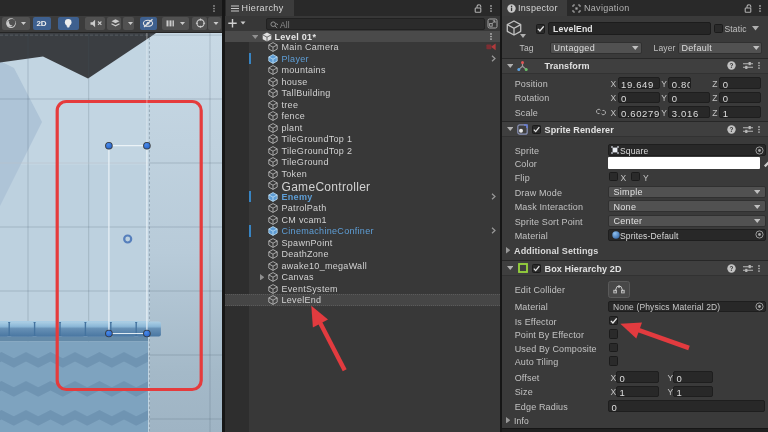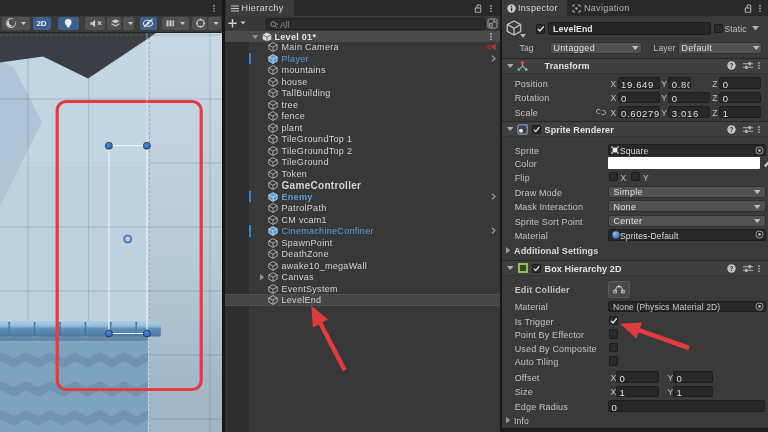--- a/index.html
+++ b/index.html
@@ -227,21 +227,21 @@
 <div style="position:absolute;left:56.5px;top:157.29999999999998px;font-size:9px;color:#d2d2d2;font-weight:normal;white-space:nowrap;letter-spacing:0.3px">TileGround</div>
 <svg style="position:absolute;left:42.5px;top:168.5px" width="10" height="10" viewBox="0 0 10 10">
         <path d="M5,0.6 L9.2,2.9 V7.1 L5,9.4 L0.8,7.1 V2.9 Z" fill="none" stroke="#c2c2c2" stroke-width="0.8" stroke-linejoin="round"></path>
         <path d="M0.8,2.9 L5,5.2 L9.2,2.9 M5,5.2 V9.4" fill="none" stroke="#c2c2c2" stroke-width="0.8"></path>
       </svg>
 <div style="position:absolute;left:56.5px;top:168.79999999999998px;font-size:9px;color:#d2d2d2;font-weight:normal;white-space:nowrap;letter-spacing:0.3px">Token</div>
 <svg style="position:absolute;left:42.5px;top:180.0px" width="10" height="10" viewBox="0 0 10 10">
         <path d="M5,0.6 L9.2,2.9 V7.1 L5,9.4 L0.8,7.1 V2.9 Z" fill="none" stroke="#c2c2c2" stroke-width="0.8" stroke-linejoin="round"></path>
         <path d="M0.8,2.9 L5,5.2 L9.2,2.9 M5,5.2 V9.4" fill="none" stroke="#c2c2c2" stroke-width="0.8"></path>
       </svg>
-<div style="position:absolute;left:56.5px;top:180.29999999999998px;font-size:10px;color:#d2d2d2;font-weight:bold;white-space:nowrap;letter-spacing:0.3px">GameController</div>
+<div style="position:absolute;left:56.5px;top:180.29999999999998px;font-size:12px;color:#d2d2d2;font-weight:normal;white-space:nowrap;letter-spacing:0.3px">GameController</div>
 <div class="abs" style="left:23.5px;top:190.7px;width:2.5px;height:11.5px;background:#3884c2"></div>
 <svg style="position:absolute;left:42.5px;top:191.5px" width="10" height="10" viewBox="0 0 10 10">
         <path d="M5,0.6 L9.2,2.9 V7.1 L5,9.4 L0.8,7.1 V2.9 Z" fill="#5d9bd3" stroke="#bfe0f5" stroke-width="0.8" stroke-linejoin="round"></path>
         <path d="M0.8,2.9 L5,5.2 L9.2,2.9 M5,5.2 V9.4" fill="none" stroke="#bfe0f5" stroke-width="0.8"></path>
       </svg>
 <div style="position:absolute;left:56.5px;top:191.79999999999998px;font-size:9px;color:#5e9ed6;font-weight:bold;white-space:nowrap;letter-spacing:0.3px">Enemy</div>
 <svg class="abs" style="left:266px;top:192.89999999999998px" width="5" height="7" viewBox="0 0 5 7">
         <path d="M1,0.8 L4,3.5 L1,6.2" fill="none" stroke="#9a9a9a" stroke-width="1.2"></path>
       </svg>
 <svg style="position:absolute;left:42.5px;top:203.0px" width="10" height="10" viewBox="0 0 10 10">
@@ -531,36 +531,36 @@
       <svg style="position:absolute;left:240.5px;top:263.5px" width="10" height="9" viewBox="0 0 10 9">
         <path d="M0,2.7 H10 M0,6.3 H10" stroke="#b8b8b8" stroke-width="1.1"></path>
         <rect x="5.6" y="1" width="2.2" height="3.2" fill="#b8b8b8"></rect>
         <rect x="2.2" y="4.8" width="2.2" height="3.2" fill="#b8b8b8"></rect>
       </svg>
       <svg style="position:absolute;left:254.5px;top:263.5px" width="4" height="9" viewBox="0 0 4 9">
         <circle cx="2" cy="1.9" r="0.85" fill="#b8b8b8"></circle>
         <circle cx="2" cy="4.5" r="0.85" fill="#b8b8b8"></circle>
         <circle cx="2" cy="7.1" r="0.85" fill="#b8b8b8"></circle>
       </svg>
-<div style="position:absolute;left:12.7px;top:285px;font-size:9px;color:#c2c2c2;font-weight:bold;white-space:nowrap;letter-spacing:0.15px">Edit Collider</div>
+<div style="position:absolute;left:12.7px;top:285px;font-size:9px;color:#c2c2c2;font-weight:normal;white-space:nowrap;letter-spacing:0.15px">Edit Collider</div>
 <div class="abs" style="left:106px;top:280.5px;width:22px;height:17px;background:#484848;border:1px solid #5a5a5a;border-radius:2.5px"></div>
 <svg class="abs" style="left:111px;top:284px" width="12" height="10" viewBox="0 0 12 10">
         <path d="M2,7.5 L4,2.5 L8,2.5 L10,7.5" fill="none" stroke="#c8c8c8" stroke-width="1"></path>
         <rect x="0.8" y="6.3" width="2.6" height="2.6" fill="none" stroke="#c8c8c8" stroke-width="0.9"></rect>
         <rect x="8.6" y="6.3" width="2.6" height="2.6" fill="none" stroke="#c8c8c8" stroke-width="0.9"></rect>
         <circle cx="6" cy="2.5" r="1.2" fill="#c8c8c8"></circle>
       </svg>
 <div style="position:absolute;left:12.7px;top:302.3px;font-size:9px;color:#c2c2c2;font-weight:normal;white-space:nowrap;letter-spacing:0.15px">Material</div>
 <div class="abs" style="left:106px;top:300.8px;width:158px;height:11.5px;background:#282828;border:1px solid #1e1e1e;border-radius:2px"></div>
 <div style="position:absolute;left:111px;top:302.3px;font-size:8.5px;color:#c8c8c8;font-weight:normal;white-space:nowrap;letter-spacing:0.15px">None (Physics Material 2D)</div>
 <svg style="position:absolute;left:252.5px;top:302.1px" width="9" height="9" viewBox="0 0 9 9">
         <circle cx="4.5" cy="4.5" r="3.6" fill="none" stroke="#a8a8a8" stroke-width="0.9"></circle>
         <circle cx="4.5" cy="4.5" r="1.4" fill="#a8a8a8"></circle>
       </svg>
-<div style="position:absolute;left:12.7px;top:316.5px;font-size:9px;color:#c2c2c2;font-weight:normal;white-space:nowrap;letter-spacing:0.15px">Is Trigger</div>
+<div style="position:absolute;left:12.7px;top:316.5px;font-size:9px;color:#c2c2c2;font-weight:normal;white-space:nowrap;letter-spacing:0.15px">Is Effector</div>
 <div style="position:absolute;left:106.5px;top:315.7px;width:9.5px;height:9.5px;background:#2a2a2a;border:1px solid #1b1b1b;border-radius:1.5px;box-sizing:border-box"></div>
       <svg style="position:absolute;left:106.5px;top:315.7px" width="9.5" height="9.5" viewBox="0 0 9 9">
         <path d="M1.8,4.6 L3.7,6.6 L7.3,2.2" fill="none" stroke="#e8e8e8" stroke-width="1.3"></path>
       </svg>
 <div style="position:absolute;left:12.7px;top:330px;font-size:9px;color:#c2c2c2;font-weight:normal;white-space:nowrap;letter-spacing:0.15px">Point By Effector</div>
 <div style="position:absolute;left:106.5px;top:329.2px;width:9.5px;height:9.5px;background:#2a2a2a;border:1px solid #1b1b1b;border-radius:1.5px;box-sizing:border-box"></div>
 <div style="position:absolute;left:12.7px;top:343.5px;font-size:9px;color:#c2c2c2;font-weight:normal;white-space:nowrap;letter-spacing:0.15px">Used By Composite</div>
 <div style="position:absolute;left:106.5px;top:342.7px;width:9.5px;height:9.5px;background:#2a2a2a;border:1px solid #1b1b1b;border-radius:1.5px;box-sizing:border-box"></div>
 <div style="position:absolute;left:12.7px;top:357px;font-size:9px;color:#c2c2c2;font-weight:normal;white-space:nowrap;letter-spacing:0.15px">Auto Tiling</div>
 <div style="position:absolute;left:106.5px;top:356.2px;width:9.5px;height:9.5px;background:#2a2a2a;border:1px solid #1b1b1b;border-radius:1.5px;box-sizing:border-box"></div>

